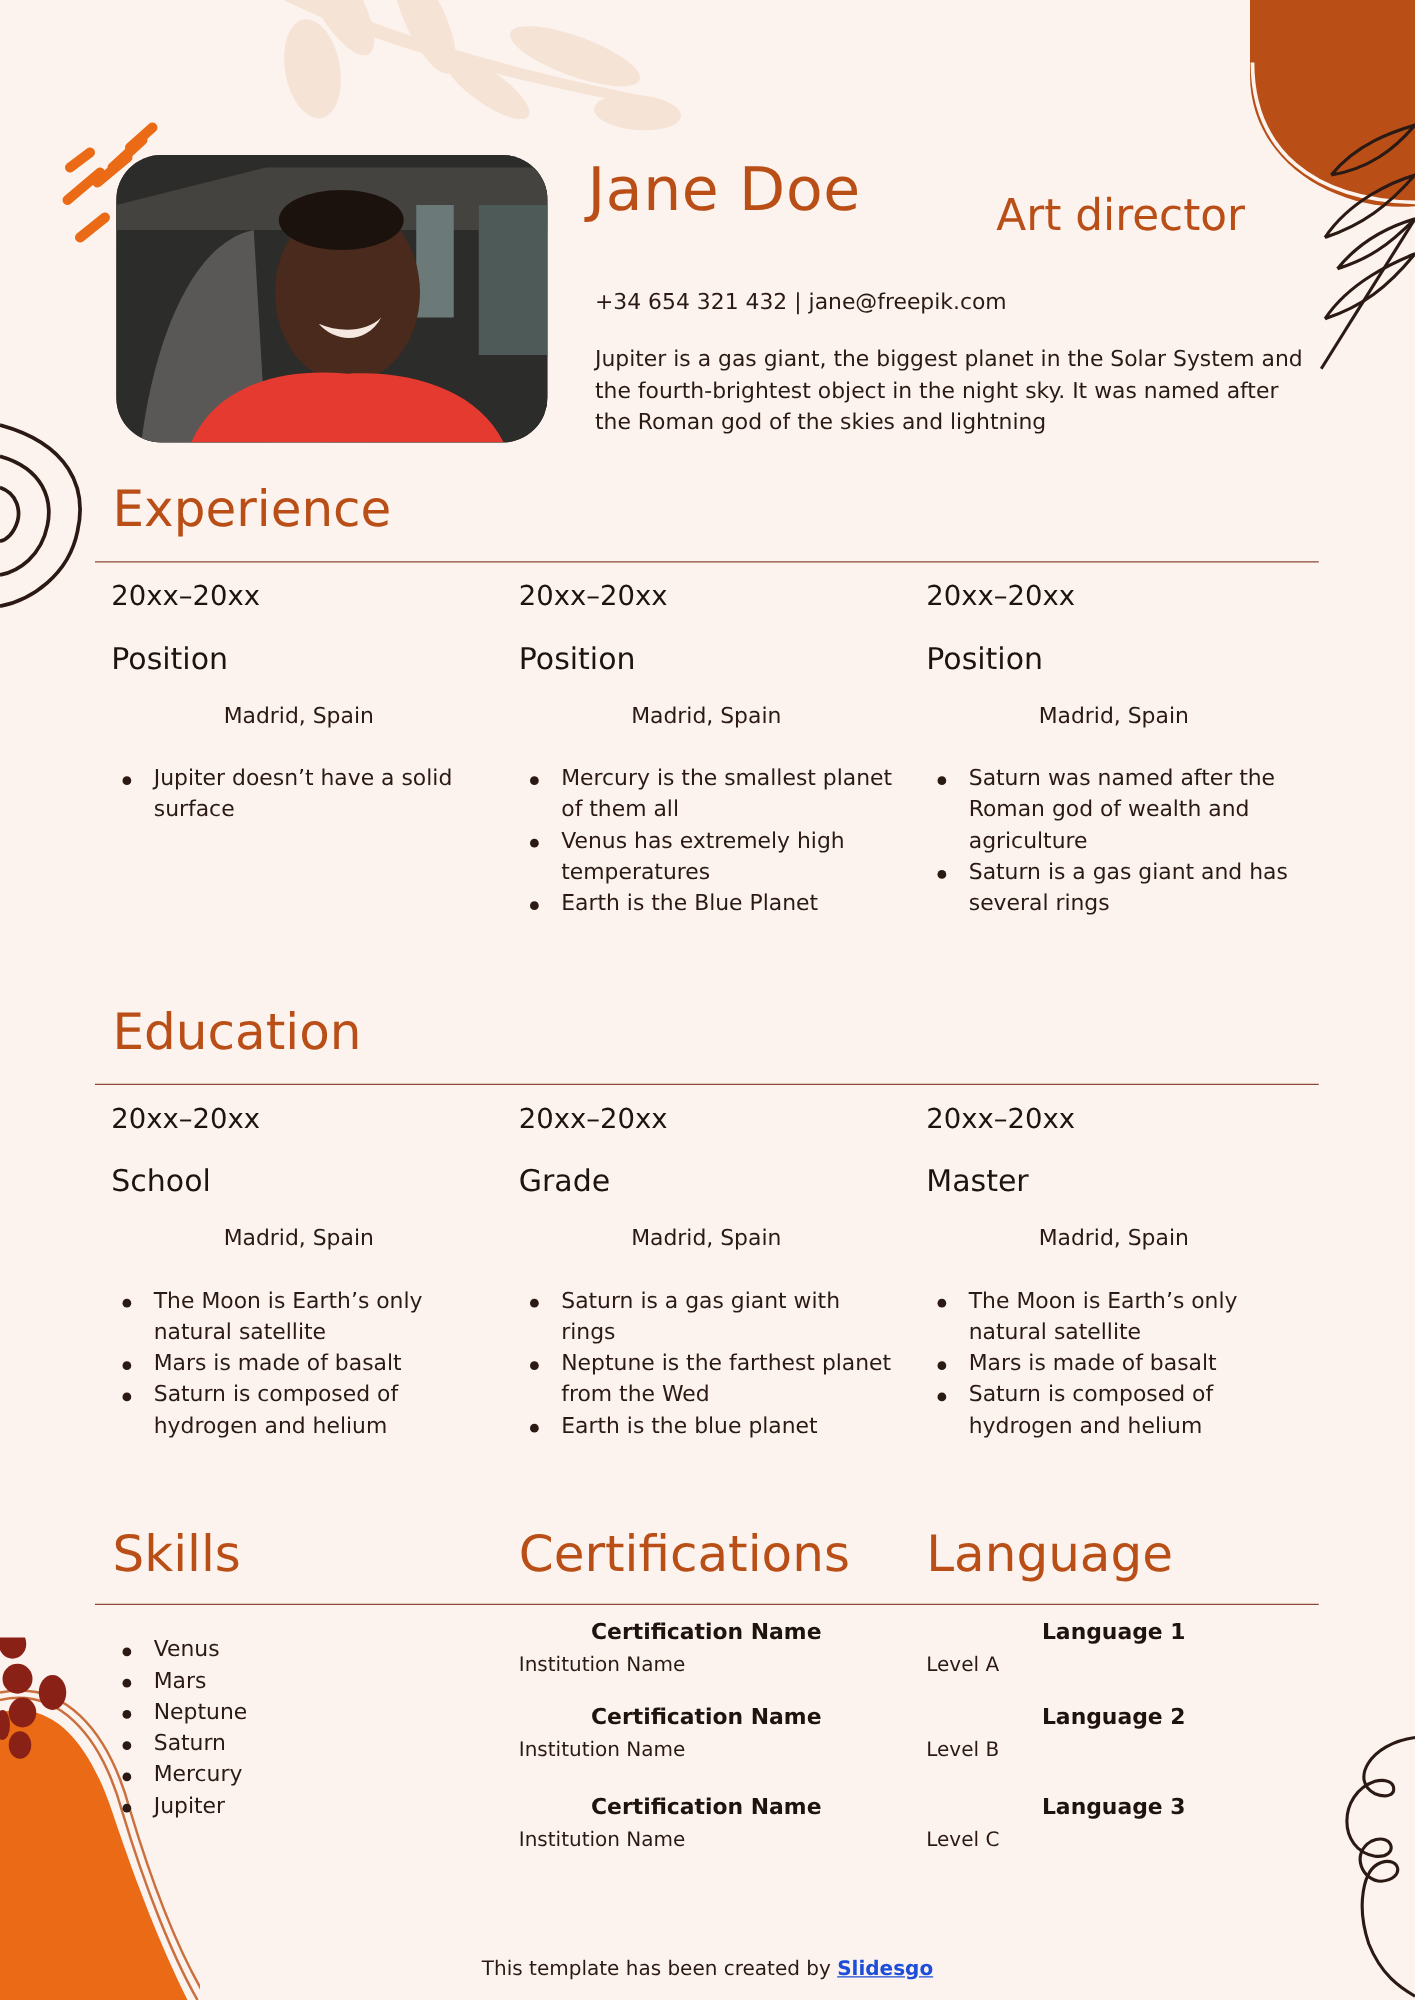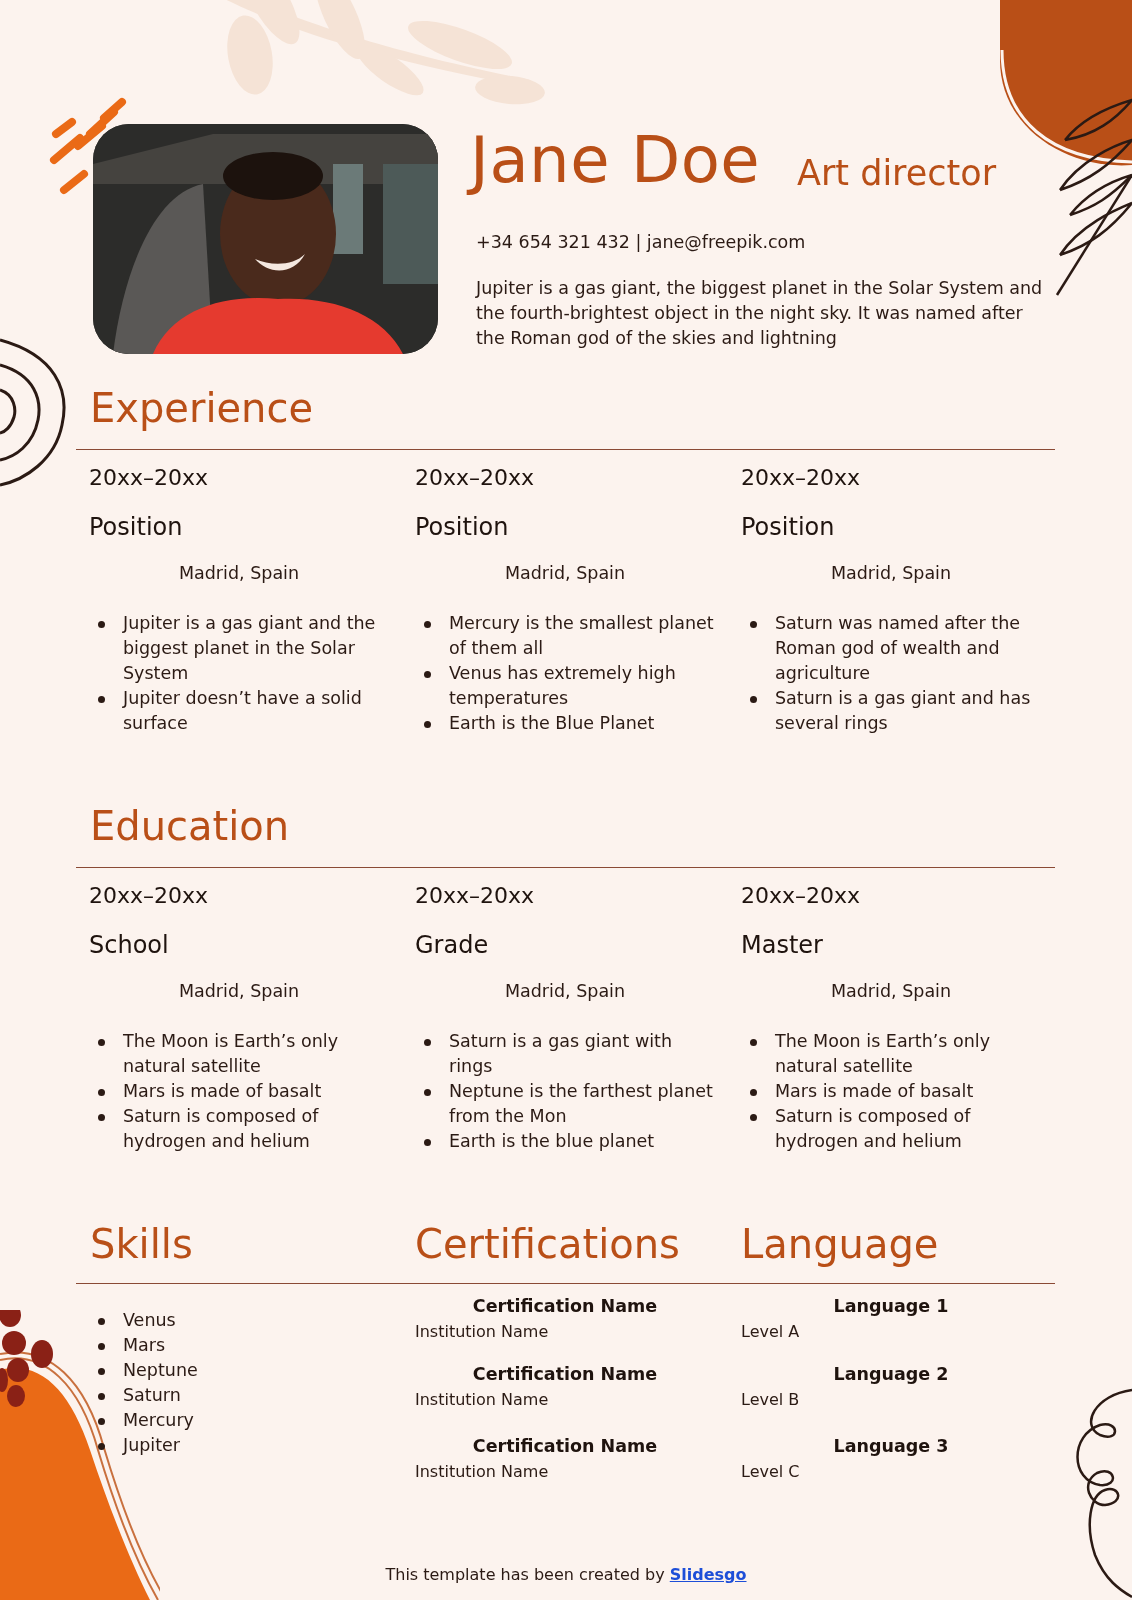--- a/index.html
+++ b/index.html
@@ -10,21 +10,21 @@
     color:#2b1a14;
   }
   .deco { position:absolute; pointer-events:none; }
   .photo {
     position:absolute; left:93px; top:124px; width:345px; height:230px;
     border-radius:36px; overflow:hidden;
     background:linear-gradient(135deg,#3c3b39 0%,#2a2a28 40%,#1b1b1a 100%);
   }
   .name {
     position:absolute; left:470px; top:128px;
-    font-size:64px; color:#b94f17; letter-spacing:0.5px; line-height:1;
+    font-size:48px; color:#b94f17; letter-spacing:0.5px; line-height:1;
     font-family:"DejaVu Sans", sans-serif; font-weight:normal;text-align:center;
   }
   .role {
     position:absolute; left:797px; top:156px;
     font-size:35px; color:#b94f17; line-height:1;
   }
   .contact { position:absolute; left:476px; top:232px; font-size:17.5px; color:#2b1a14; }
   .bio {
     position:absolute; left:476px; top:276px; width:575px;
     font-size:17.5px; line-height:25px; color:#2b1a14;
@@ -135,21 +135,20 @@
 <div class="bio">Jupiter is a gas giant, the biggest planet in the Solar System and the fourth-brightest object in the night sky. It was named after the Roman god of the skies and lightning</div>
 
 <div class="section-title" style="left:90px;top:388px">Experience</div>
 <div class="rule" style="top:449px"></div>
 
 <div class="col" style="left:89px;top:467px">
   <div class="date">20xx–20xx</div>
   <div class="ptitle">Position</div>
   <div class="loc">Madrid, Spain</div>
   <ul class="bul">
-    <li>Jupiter is a gas giant and the biggest planet in the Solar System</li>
     <li>Jupiter doesn’t have a solid surface</li>
   </ul>
 </div>
 <div class="col" style="left:415px;top:467px">
   <div class="date">20xx–20xx</div>
   <div class="ptitle">Position</div>
   <div class="loc">Madrid, Spain</div>
   <ul class="bul">
     <li>Mercury is the smallest planet of them all</li>
     <li>Venus has extremely high temperatures</li>
@@ -178,21 +177,21 @@
     <li>Mars is made of basalt</li>
     <li>Saturn is composed of hydrogen and helium</li>
   </ul>
 </div>
 <div class="col" style="left:415px;top:885px">
   <div class="date">20xx–20xx</div>
   <div class="ptitle">Grade</div>
   <div class="loc">Madrid, Spain</div>
   <ul class="bul">
     <li>Saturn is a gas giant with rings</li>
-    <li>Neptune is the farthest planet from the Mon</li>
+    <li>Neptune is the farthest planet from the Wed</li>
     <li>Earth is the blue planet</li>
   </ul>
 </div>
 <div class="col" style="left:741px;top:885px">
   <div class="date">20xx–20xx</div>
   <div class="ptitle">Master</div>
   <div class="loc">Madrid, Spain</div>
   <ul class="bul">
     <li>The Moon is Earth’s only natural satellite</li>
     <li>Mars is made of basalt</li>

